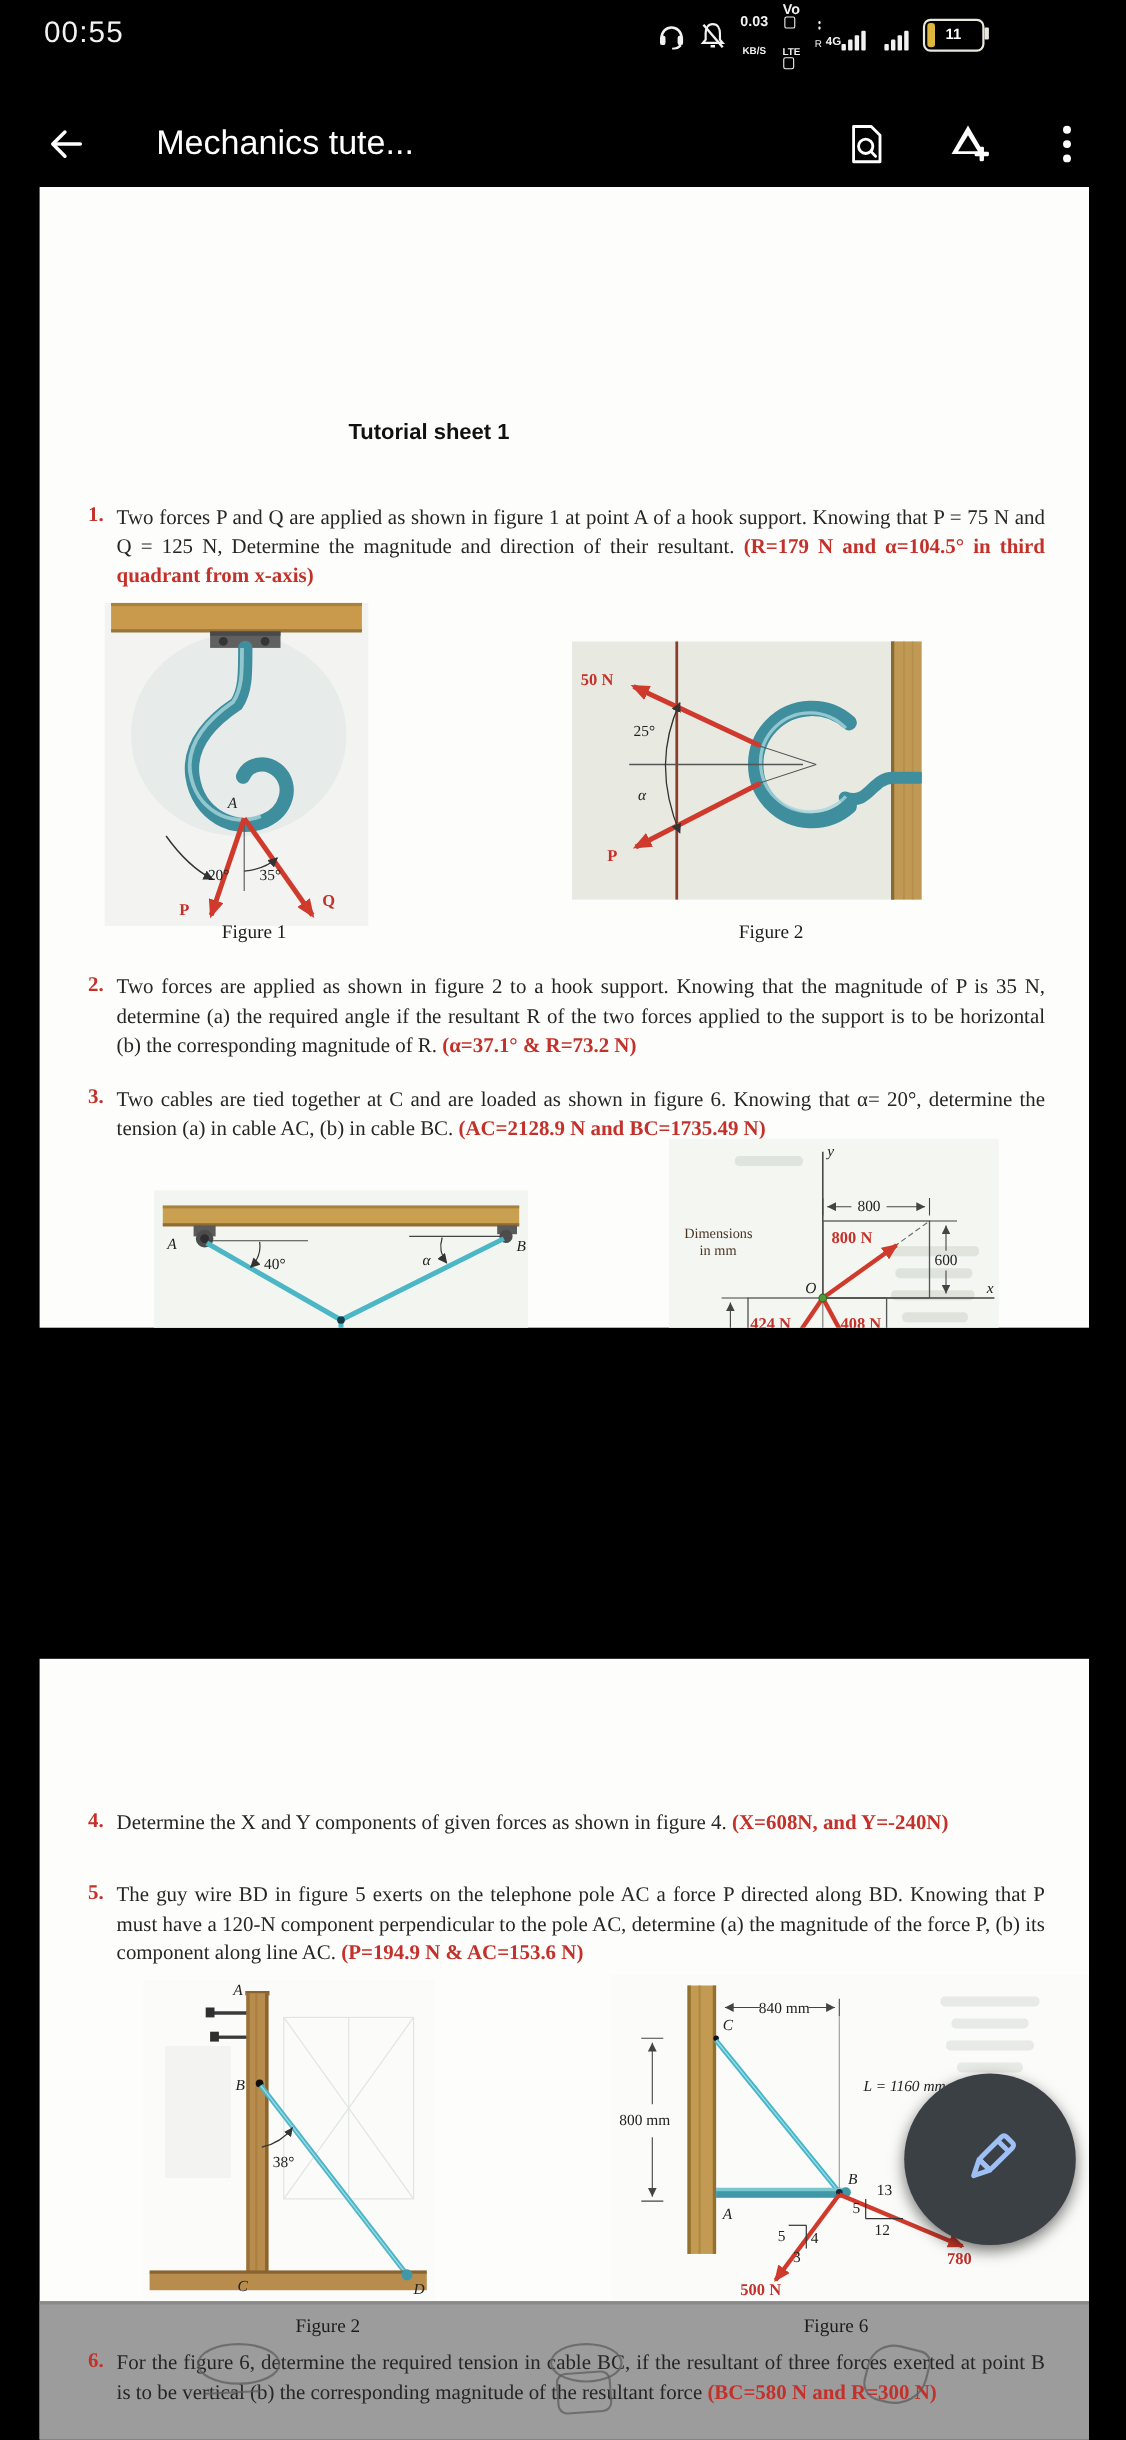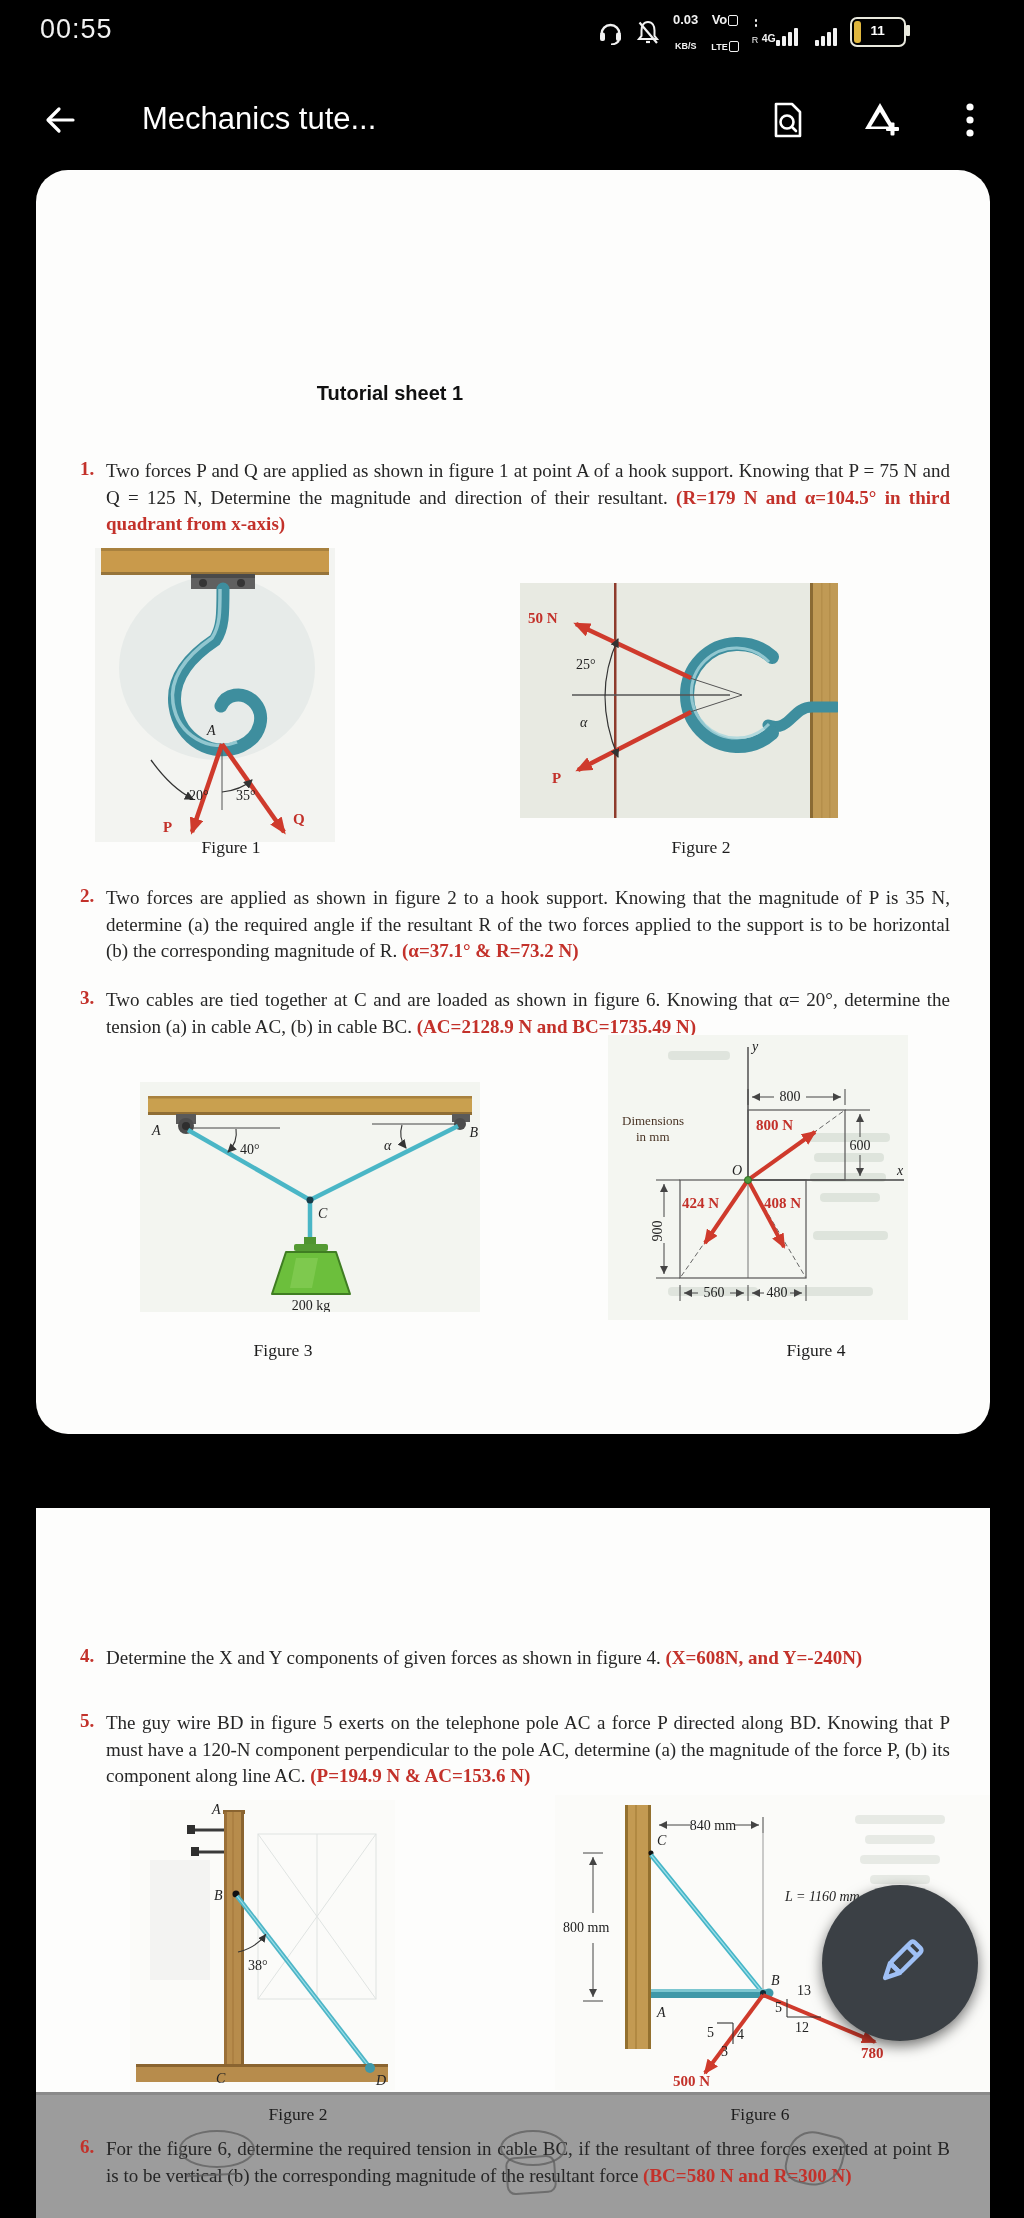--- a/index.html
+++ b/index.html
@@ -6,38 +6,38 @@
   #screen{position:relative;width:1024px;height:2218px;background:#000;overflow:hidden;
           font-family:"Liberation Sans",sans-serif;}
   .abs{position:absolute;}
   
   #status-bar{left:0;top:0;width:851px;height:62px;color:#f2f2f2;}
   #clock{left:40px;top:14px;font-size:27px;letter-spacing:1px;}
   #sb-right{left:598px;top:12px;height:40px;display:flex;align-items:center;gap:13px;}
   .sb-stack{display:flex;flex-direction:column;align-items:center;line-height:1;}
   .sb-stack .l1{font-size:13px;font-weight:bold;}
   .sb-stack .l2{font-size:9px;font-weight:bold;margin-top:16px;}
-  .volte-row{display:flex;align-items:flex-end;line-height:1;}
+  .volte-row{display:flex;align-items:flex-start;line-height:1;flex-direction:column;}
   .mini-box{width:8px;height:9px;border:1.5px solid #f2f2f2;border-radius:2px;margin-left:1px;display:inline-block;}
   .sim{position:relative;width:46px;height:32px;}
   .bars{position:absolute;right:0;bottom:2px;display:flex;align-items:flex-end;gap:2px;}
   .bars i{display:block;width:4px;background:#f2f2f2;border-radius:1px;}
   .sim .g4{position:absolute;left:10px;top:16px;font-size:10.5px;font-weight:bold;}
   .sim .r{position:absolute;left:0;bottom:3px;font-size:9px;}
   .sim .dot{position:absolute;width:2.5px;height:2.5px;background:#f2f2f2;border-radius:50%;}
   #battery{position:relative;width:52px;height:26px;border:2.5px solid #e8e8dd;border-radius:7px;text-decoration:underline;}
   #battery .fill{position:absolute;left:2px;top:2px;bottom:2px;width:7px;background:#e0b73e;border-radius:3px;}
   #battery .pct{position:absolute;left:0;right:0;top:4px;text-align:center;font-size:13.5px;font-weight:bold;color:#fff;}
   #battery .nub{position:absolute;right:-6px;top:6px;width:3.5px;height:11px;background:#e8e8dd;border-radius:1px;}
   
-  #app-bar{left:0;top:84px;width:824px;height:72px;color:#fff;}
+  #app-bar{left:0;top:95px;width:824px;height:72px;color:#fff;}
   #app-title{left:142px;top:17px;font-size:31px;font-weight:400;color:#fff;}
   
   .page{left:36px;width:954px;background:#fdfdfc;overflow:hidden;}
-  #page1{top:170px;height:1264px;border-radius:32px;}
+  #page1{top:170px;height:1037px;}
   #page2{top:1508px;height:710px;}
   .doc{font-family:"Liberation Serif",serif;color:#262626;}
   #doc-title{left:154px;top:212px;width:400px;text-align:center;font-family:"Liberation Sans",sans-serif;
              font-weight:bold;font-size:20px;color:#111;}
   .problem{position:absolute;}
   .pnum{position:absolute;left:0;top:0;color:#c3312a;font-weight:bold;font-size:19px;font-family:"Liberation Serif",serif;}
   .ptext{margin:0 0 0 26px;width:844px;font-size:19px;line-height:26.5px;text-align:justify;}
   .ans{color:#c3312a;font-weight:bold;}
   .fig-caption{position:absolute;width:200px;text-align:center;font-family:"Liberation Serif",serif;
                font-size:17.5px;color:#1c1c1c;}

